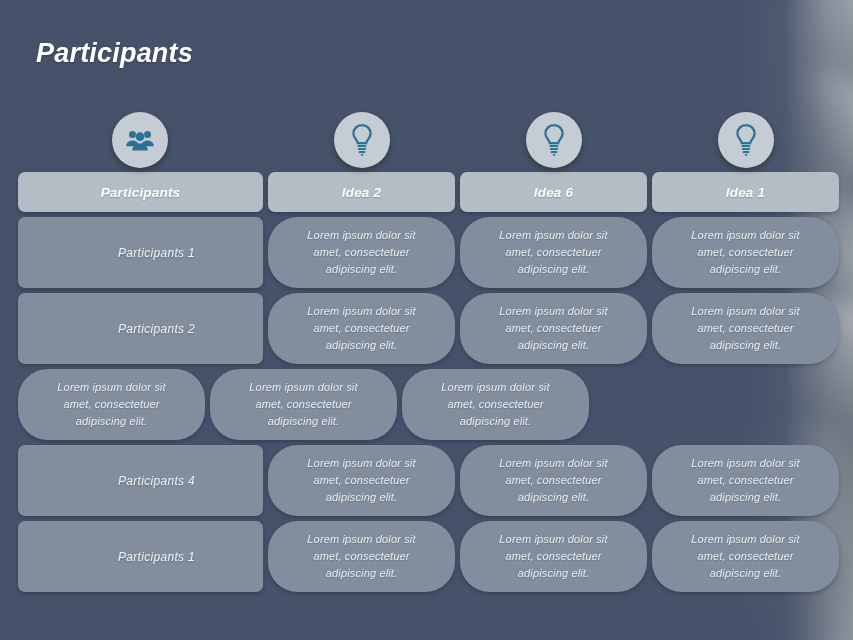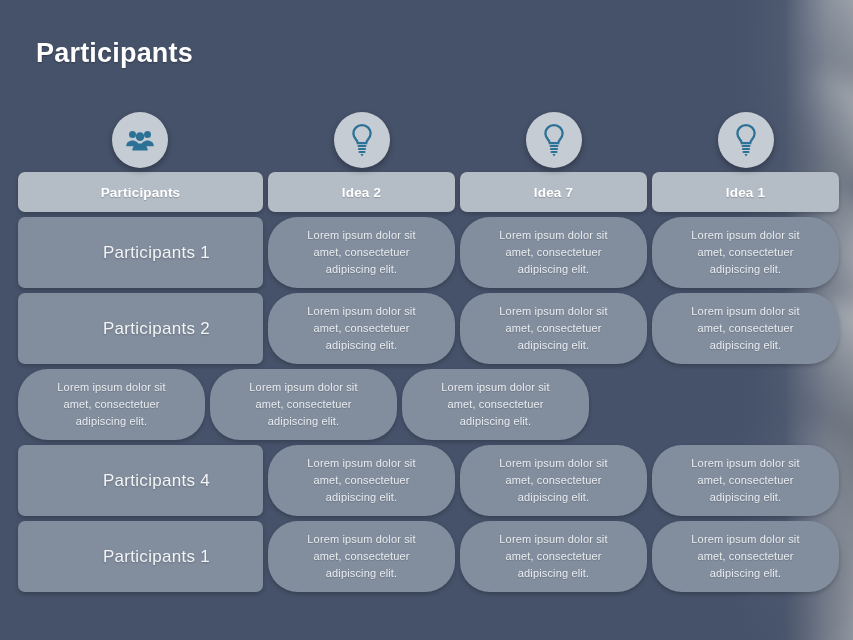--- a/index.html
+++ b/index.html
@@ -53,20 +53,21 @@
         rgba(70,82,106,.92) 92%,
         rgba(70,82,106,.35) 97%,
         rgba(70,82,106,.10) 100%);
     z-index: 1;
   }
 
   #slide {
     position: absolute;
     inset: 0;
     z-index: 2;
+    font-style: italic;
   }
 
   
   #page-title {
     position: absolute;
     left: 36px;
     top: 38px;
     font-size: 27px;
     font-weight: bold;
     color: #ffffff;
@@ -123,21 +124,21 @@
     text-shadow: 0 1px 1px rgba(0,0,0,.22);
   }
 
   
   .body-row .cell {
     height: 71px;
     background: #828e9e;
   }
   .body-row .c-label {
     color: #f2f4f6;
-    font-size: 17px;
+    font-size: 12px;
     font-weight: normal;
     letter-spacing: .3px;
     text-shadow: 0 1px 2px rgba(0,0,0,.22);
     padding-left: 32px;
   }
   .body-row .c-idea {
     color: #e9edf1;
     font-size: 11px;
     line-height: 1.55;
     padding: 0 32px;
@@ -203,21 +204,21 @@
       <rect x="9.5" y="28.1" width="7" height="1.9" rx=".9" fill="#2d7296"></rect>
       <path d="M11.4 31.1h3.2l-1.6 2.3z" fill="#2d7296"></path>
     </svg>
   </div>
 
   <div id="matrix">
 
     <div class="row header-row">
       <div class="cell c-label">Participants</div>
       <div class="cell c-idea">Idea 2</div>
-      <div class="cell c-idea">Idea 7</div>
+      <div class="cell c-idea">Idea 6</div>
       <div class="cell c-idea">Idea 1</div>
     </div>
 
     <div class="row body-row">
       <div class="cell c-label">Participants 1</div>
       <div class="cell c-idea">Lorem ipsum dolor sit amet, consectetuer adipiscing elit.</div>
       <div class="cell c-idea">Lorem ipsum dolor sit amet, consectetuer adipiscing elit.</div>
       <div class="cell c-idea">Lorem ipsum dolor sit amet, consectetuer adipiscing elit.</div>
     </div>
 

